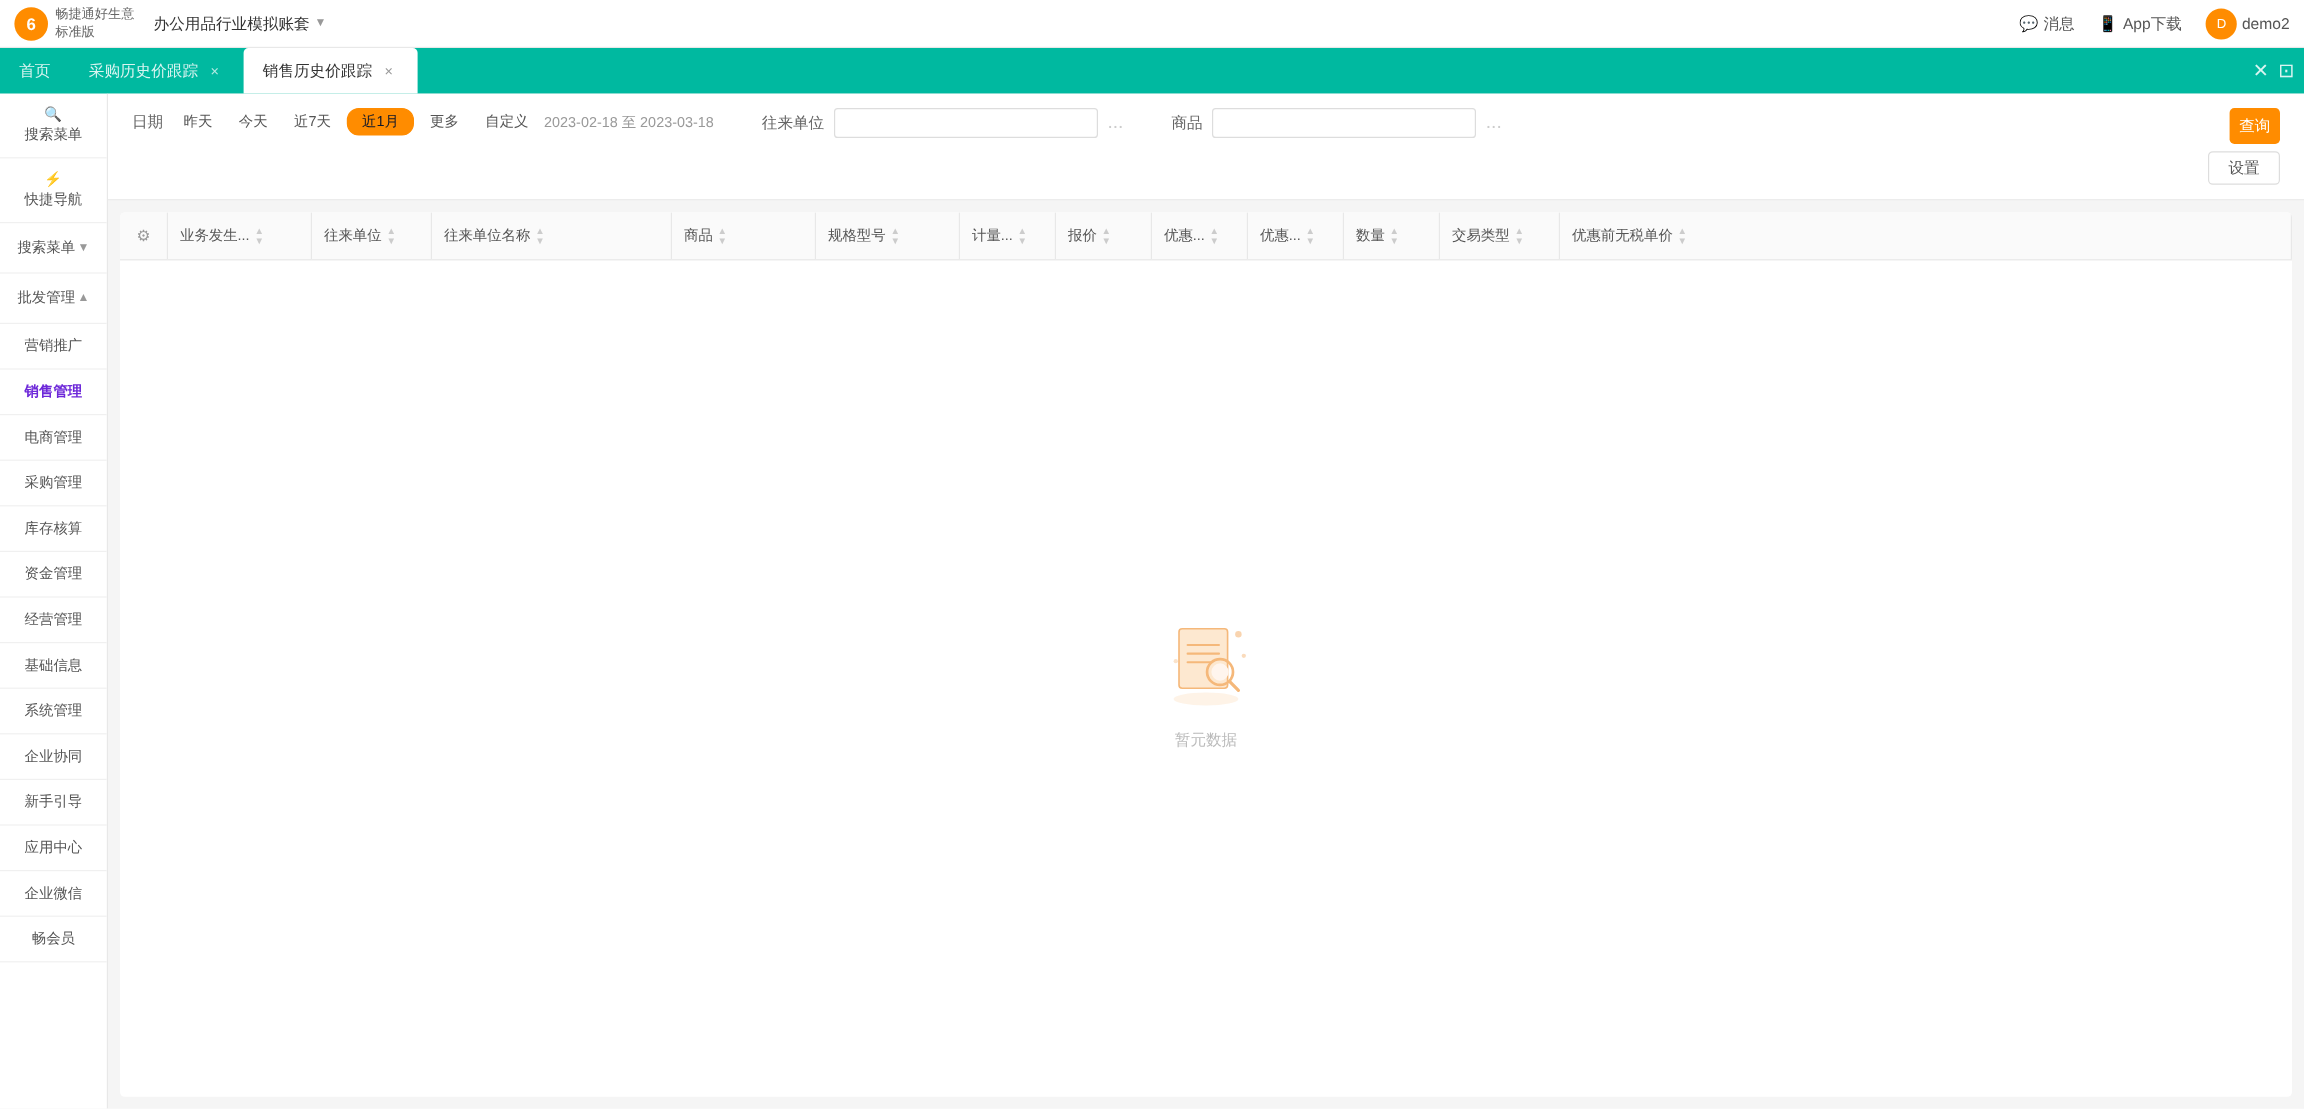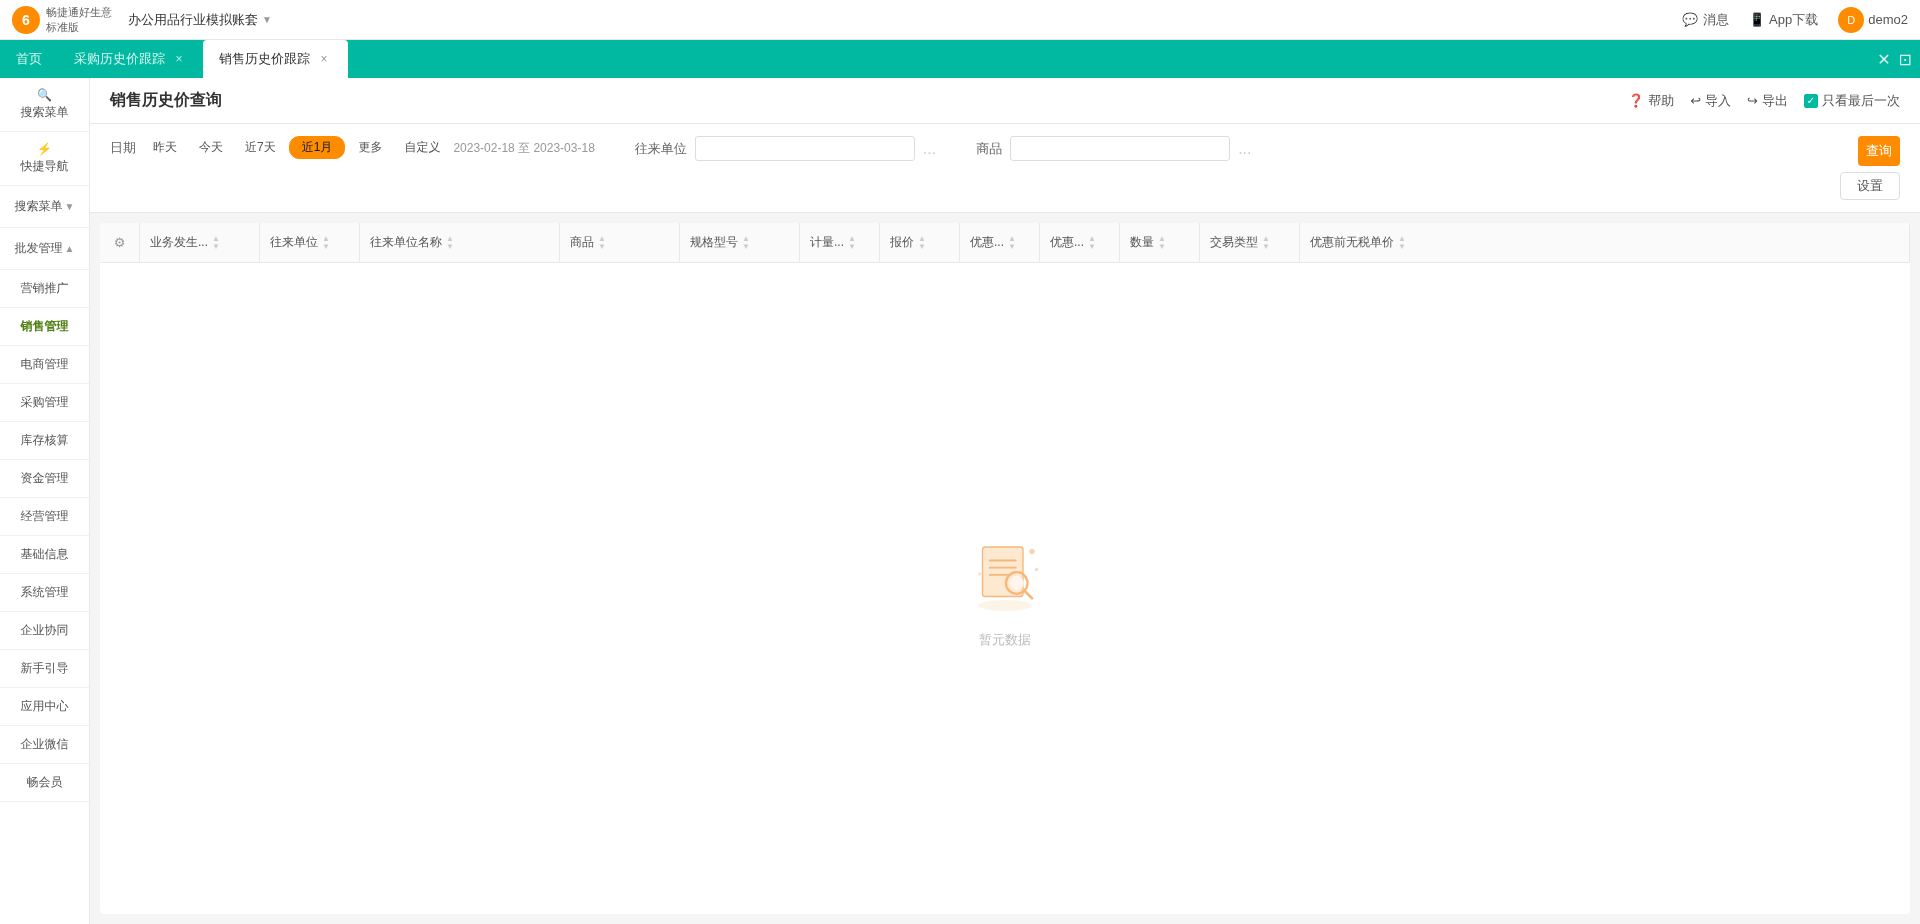--- a/index.html
+++ b/index.html
@@ -151,21 +151,21 @@
       <span>搜索菜单</span>
       <span class="sidebar-arrow">▼</span>
     </div>
     <div class="sidebar-item has-arrow">
       <span>批发管理</span>
       <span class="sidebar-arrow">▲</span>
     </div>
     <div class="sidebar-item">
       <span>营销推广</span>
     </div>
-    <div class="sidebar-item" style="color:#4d7c0f; font-weight:bold;">
+    <div class="sidebar-item" style="color:#6d28d9; font-weight:bold;">
       <span>销售管理</span>
     </div>
     <div class="sidebar-item">
       <span>电商管理</span>
     </div>
     <div class="sidebar-item">
       <span>采购管理</span>
     </div>
     <div class="sidebar-item">
       <span>库存核算</span>
@@ -194,41 +194,20 @@
     <div class="sidebar-item">
       <span>企业微信</span>
     </div>
     <div class="sidebar-item">
       <span>畅会员</span>
     </div>
   </div>
 
   <div class="content">
 
-    <div class="page-header">
-      <div class="page-title">销售历史价查询</div>
-      <div class="page-header-actions">
-        <div class="page-header-action">
-          <span>❓</span>
-          <span>帮助</span>
-        </div>
-        <div class="page-header-action">
-          <span>↩</span>
-          <span>导入</span>
-        </div>
-        <div class="page-header-action">
-          <span>↪</span>
-          <span>导出</span>
-        </div>
-        <label class="checkbox-label">
-          <div class="checkbox-checked">✓</div>
-          <span>只看最后一次</span>
-        </label>
-      </div>
-    </div>
 
     <div class="filter-area">
       <div style="display:flex;flex-direction:row;gap:4px;">
         <div class="filter-group">
           <span class="filter-label">日期</span>
           <div class="filter-date-btns">
             <span class="date-btn">昨天</span>
             <span class="date-btn">今天</span>
             <span class="date-btn">近7天</span>
             <span class="date-btn active">近1月</span>

